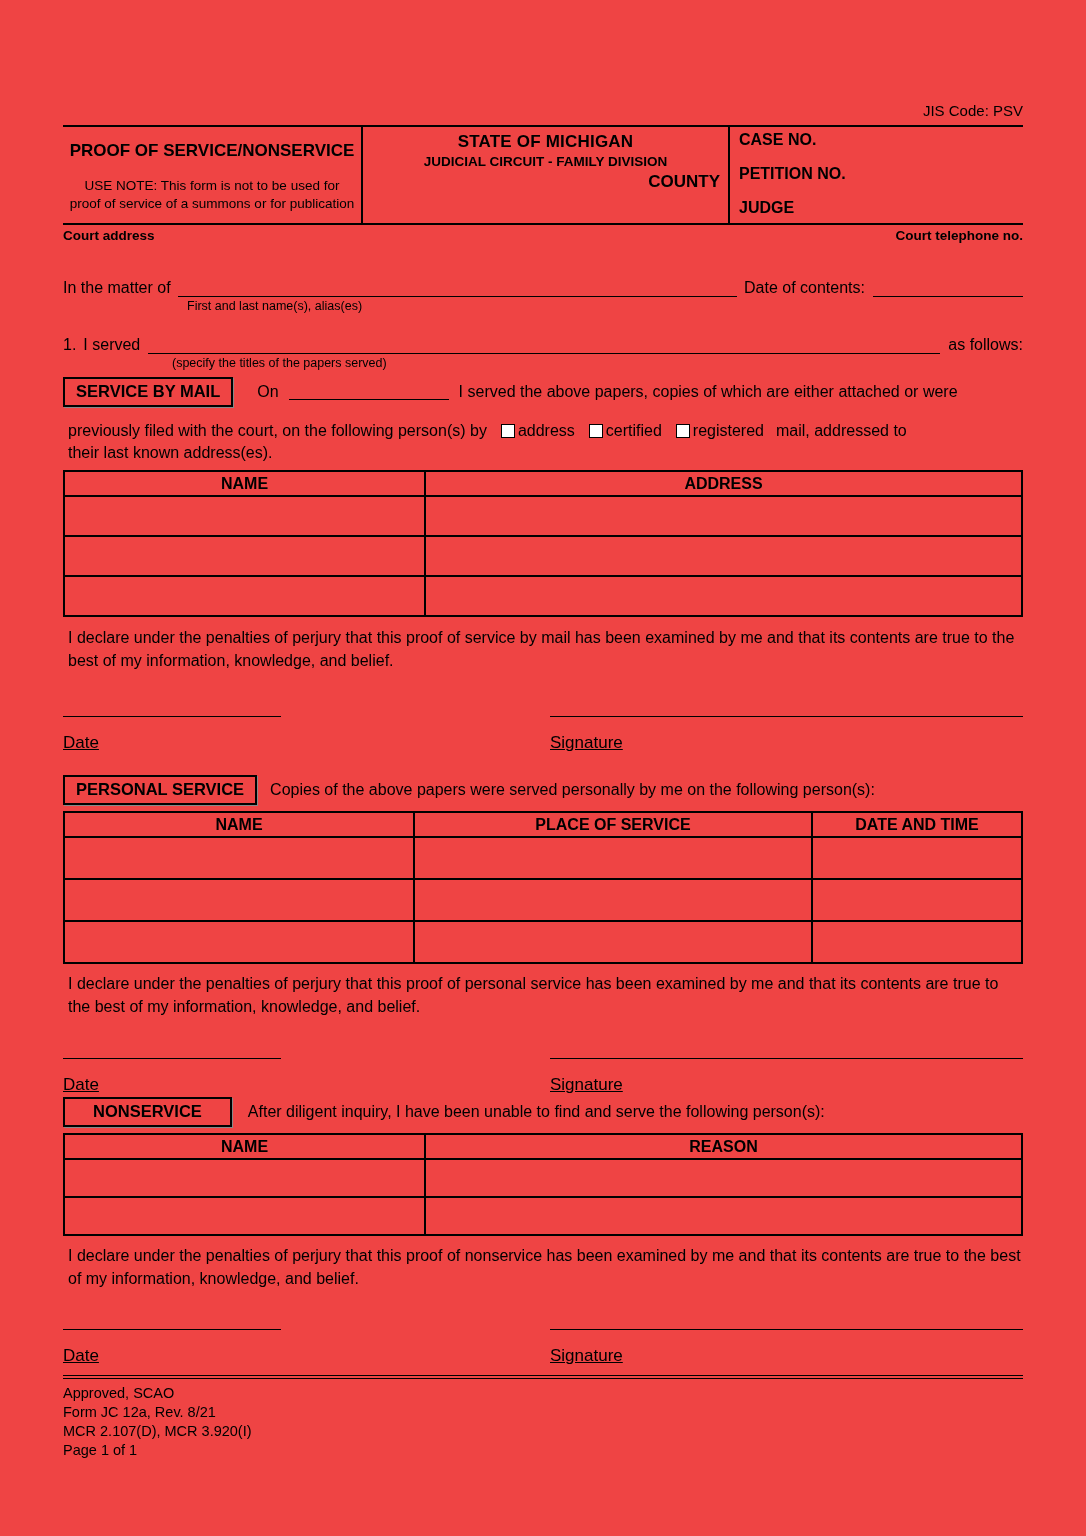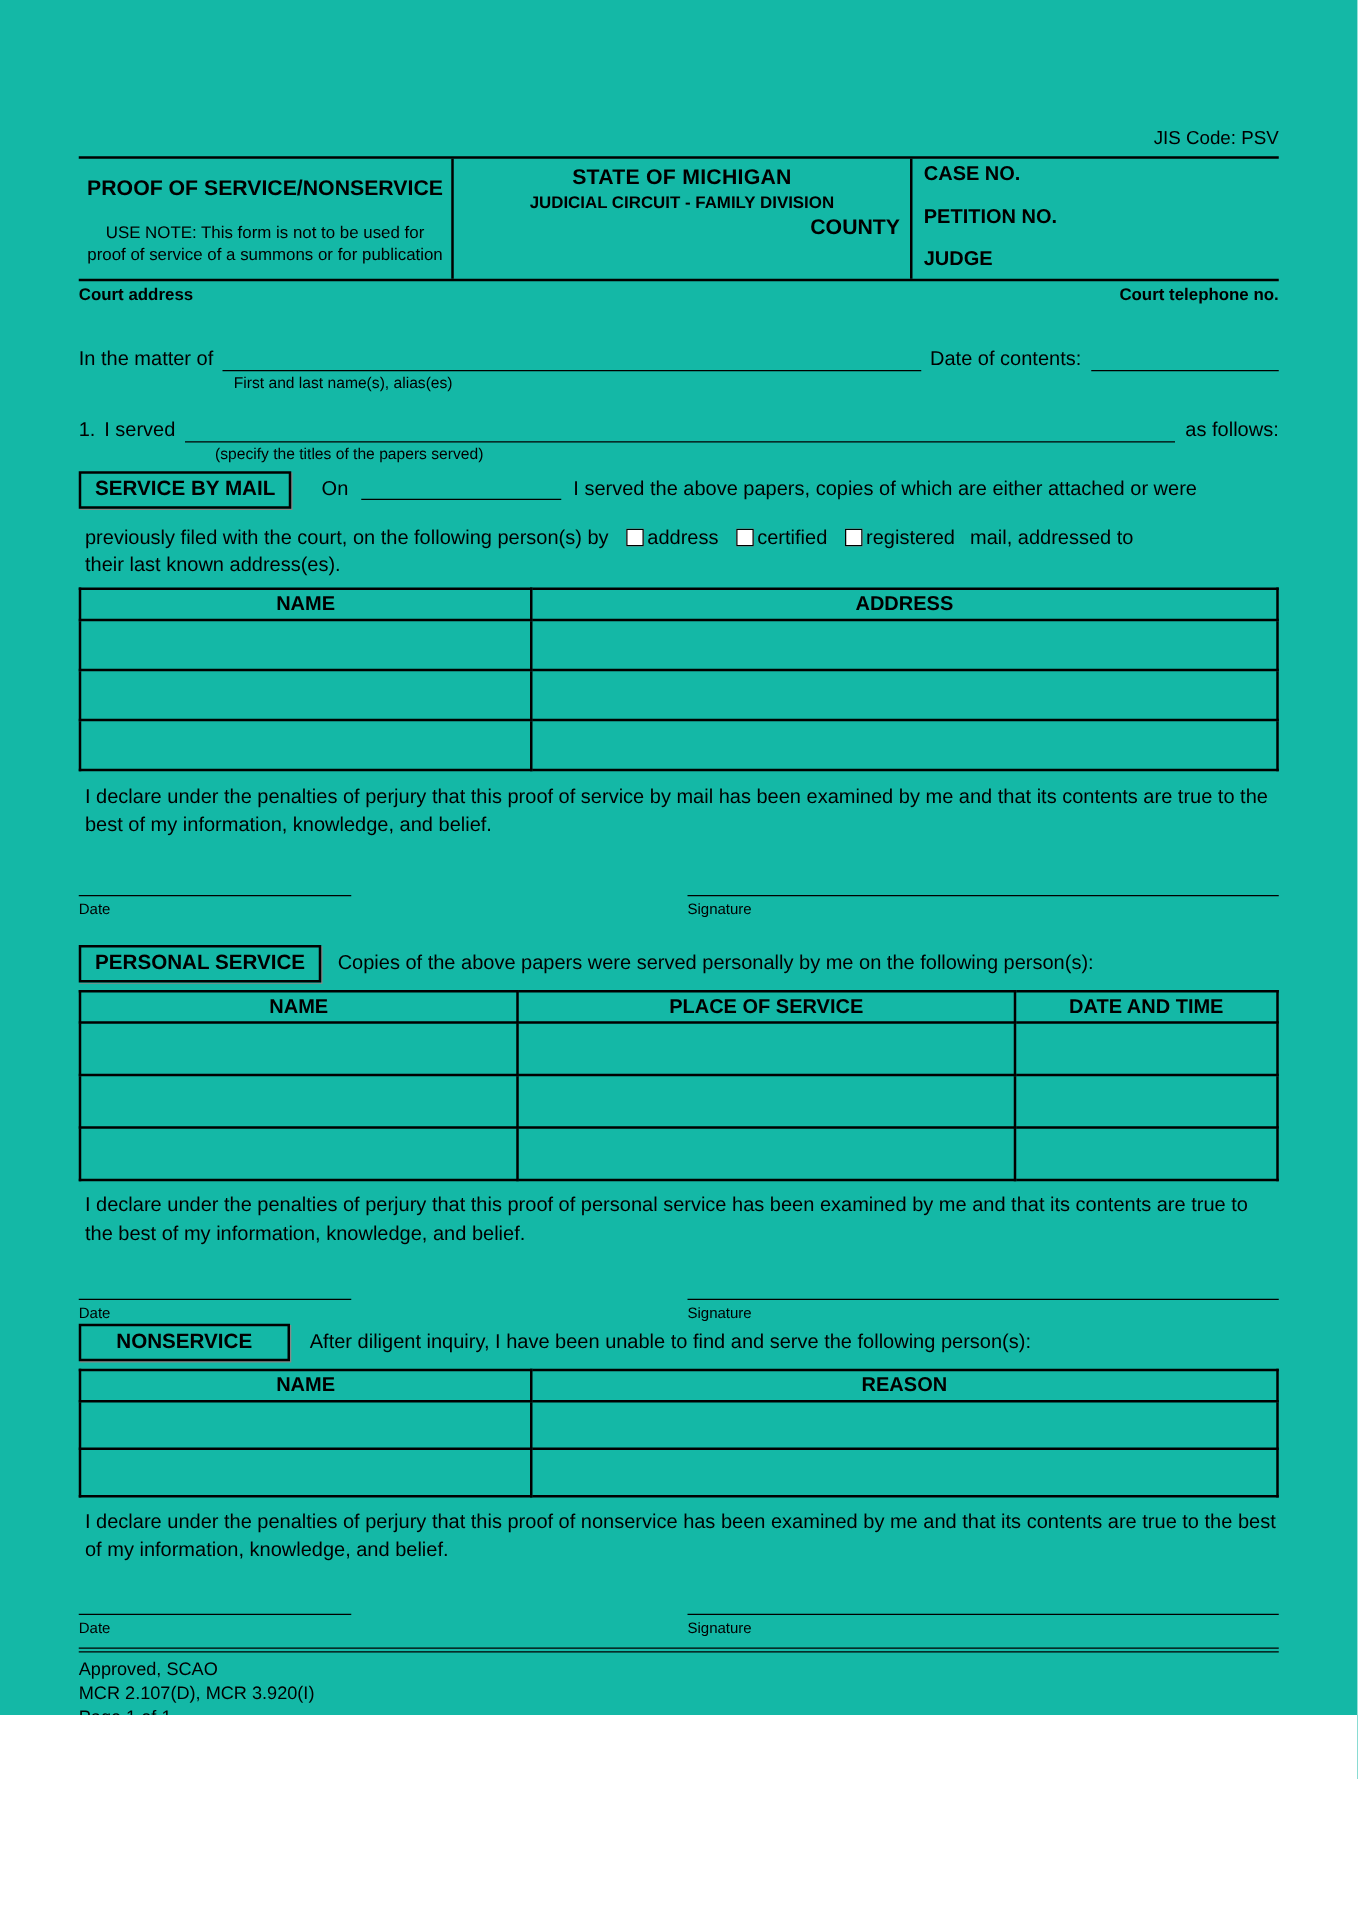--- a/index.html
+++ b/index.html
@@ -1,20 +1,20 @@
 <!DOCTYPE html>
 <html><head>
 <meta charset="utf-8">
 <style>
   * { margin:0; padding:0; box-sizing:border-box; }
   html,body { background:#ffffff; }
   .page {
     position:relative;
-    width:1086px; height:1372px;
-    background:#14b8a6;
+    width:1086px; height:1536px;
+    background:#ef4444;
     font-family:"Liberation Sans", sans-serif;
     color:#000;
   }
   .content { position:absolute; left:63px; top:0; width:960px; }
 
   
   .jis { margin-top:102px; text-align:right; font-size:15px; }
 
   
   .hdr {
@@ -75,21 +75,21 @@
   table.grid th { border:2px solid #000; font-size:16px; font-weight:bold; height:25px; text-align:center; vertical-align:middle; }
   table.grid td { border:2px solid #000; }
   .mail-table td { height:40px; }
   .ps-table td { height:42px; }
   .ns-table td { height:38px; }
 
   .decl { margin-top:8px; padding-left:5px; font-size:16px; line-height:23px; width:958px; }
 
   .datesig { display:flex; align-items:flex-start; }
   .sig-line { border-bottom:1.5px solid #000; height:14px; }
-  .sig-lbl { font-size:12px; margin-top:3px; }
+  .sig-lbl { font-size:17px; margin-top:16px;text-decoration:underline; }
   .ds-left { width:218px; }
   .ds-right { margin-left:auto; width:473px; }
 
   .ps-row { margin-top:22px;text-align:center; }
   .ps-intro { margin-left:13px; }
   .ns-row { margin-top:2px; }
   .ns-intro { margin-left:16px; }
   .ns-box { padding-left:28px; padding-right:28px; }
 
   .mail-decl { margin-top:9px; }
@@ -282,18 +282,19 @@
         <div class="sig-lbl">Date</div>
       </div>
       <div class="ds-right">
         <div class="sig-line"></div>
         <div class="sig-lbl">Signature</div>
       </div>
     </div>
 
     <div class="footer">
       <div>Approved, SCAO</div>
+      <div>Form JC 12a, Rev. 8/21</div>
       <div>MCR 2.107(D), MCR 3.920(I)</div>
       <div>Page 1 of 1</div>
     </div>
 
   </div>
 </div>
 
 </body></html>

